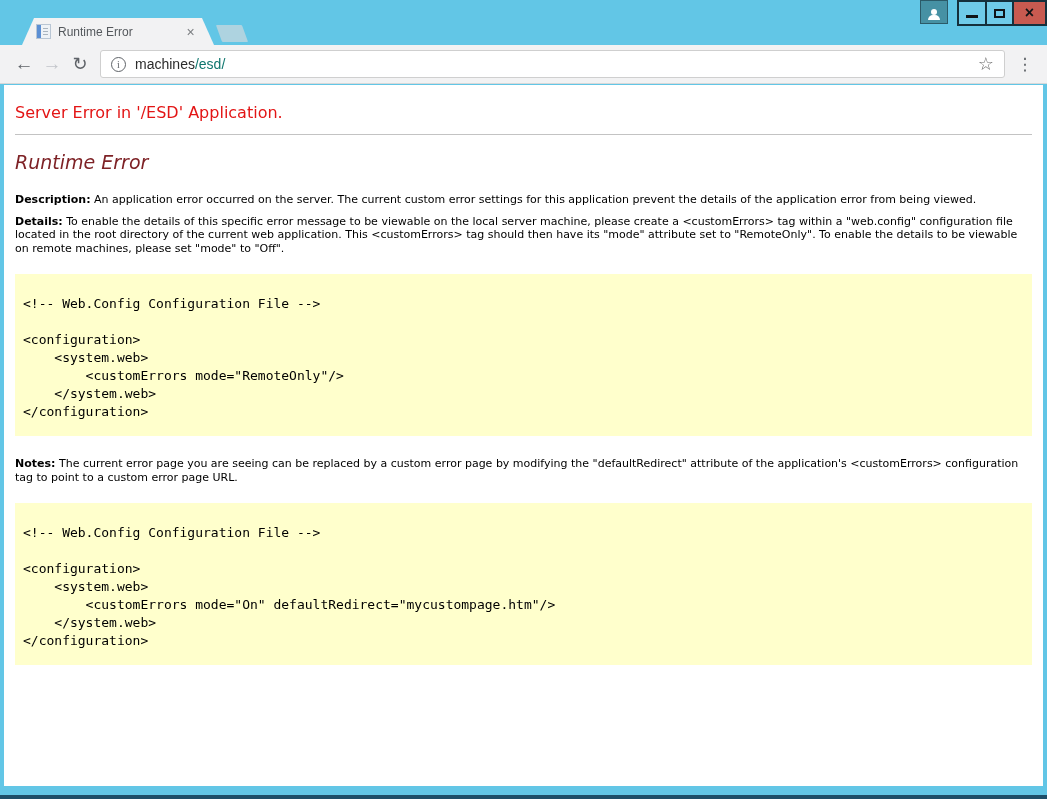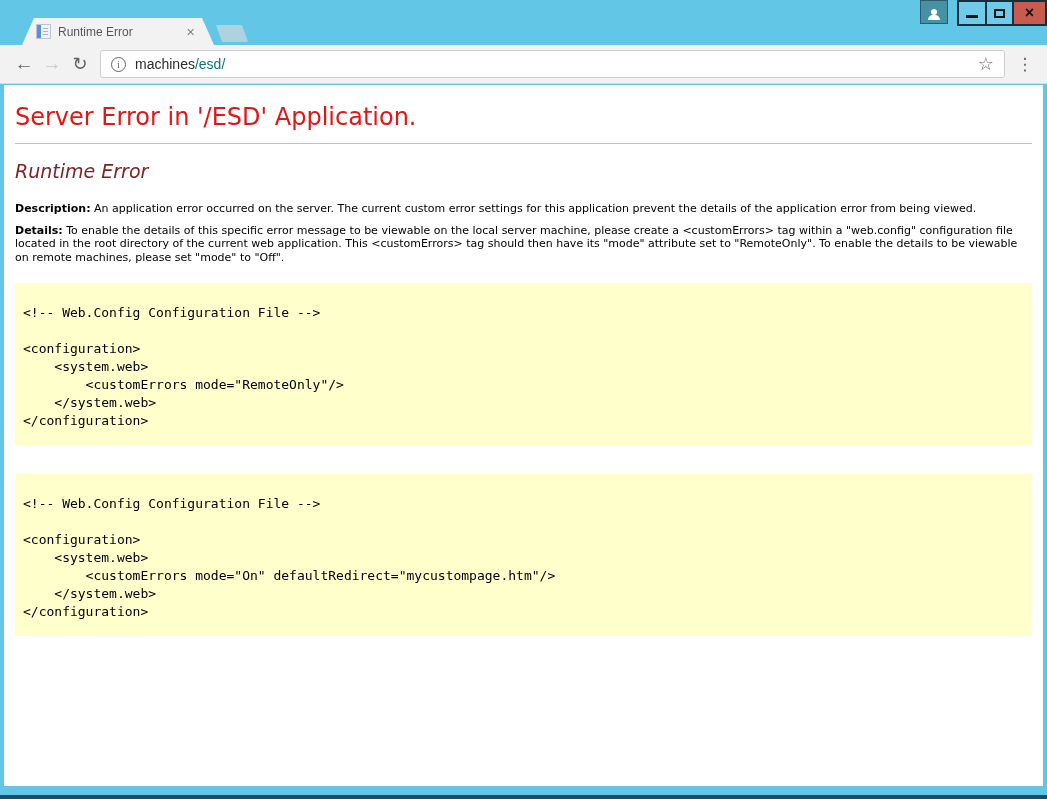--- a/index.html
+++ b/index.html
@@ -55,26 +55,26 @@
   .url .path { color:#0f766e; }
   .omni-spacer { flex:1; }
   .star { font-size:18px; color:#6e6e6e; }
   .menu-dots { font-size:17px; color:#5f6368; width:20px; text-align:center; letter-spacing:0; }
 
   
   .viewport { position:absolute; top:85px; left:4px; right:4px; bottom:13px; background:#fff; overflow:hidden; }
   .bottom-dark { position:absolute; left:0; right:0; bottom:0; height:4px; background:#1d4e68; }
 
   .page { padding:8px 11px; font-family:"DejaVu Sans", sans-serif; color:#000; }
-  .page h1 { font-size:24px; font-weight:400; color:#e31515; margin:10px 0 12px; font-family:"DejaVu Sans", sans-serif; }
+  .page h1 { font-size:16px; font-weight:400; color:#e31515; margin:10px 0 12px; font-family:"DejaVu Sans", sans-serif; }
   .page hr { border:0; border-top:1px solid #c3c3c3; margin:0; }
   .page h2 { font-size:19px; font-weight:400; font-style:italic; color:#7e2226; margin:16px 0 20px; }
   .page p { font-size:11px; line-height:13.5px; margin:8px 0; }
   .page b { font-weight:700; }
-  pre.code { background:#ffffcc; margin:19px 0 29px; padding:21px 8px 15px;
+  pre.code { background:#ffffcc; margin:19px 0 21px; padding:21px 8px 15px;
     font-family:"DejaVu Sans Mono", monospace; font-size:13px; line-height:18px; color:#000;
     white-space:pre; overflow:hidden; }
 </style>
 </head>
 <body>
 
 <div class="tabstrip">
   <div class="tab">
     <span class="favicon">
       <span class="bar"></span>
@@ -136,20 +136,21 @@
     <p><b>Details:</b><span> To enable the details of this specific error message to be viewable on the local server machine, please create a &lt;customErrors&gt; tag within a "web.config" configuration file located in the root directory of the current web application. This &lt;customErrors&gt; tag should then have its "mode" attribute set to "RemoteOnly". To enable the details to be viewable on remote machines, please set "mode" to "Off".</span></p>
 
     <pre class="code">&lt;!-- Web.Config Configuration File --&gt;
 
 &lt;configuration&gt;
     &lt;system.web&gt;
         &lt;customErrors mode="RemoteOnly"/&gt;
     &lt;/system.web&gt;
 &lt;/configuration&gt;</pre>
 
+    <p><b>Notes:</b><span> The current error page you are seeing can be replaced by a custom error page by modifying the "defaultRedirect" attribute of the application's &lt;customErrors&gt; configuration tag to point to a custom error page URL.</span></p>
 
     <pre class="code">&lt;!-- Web.Config Configuration File --&gt;
 
 &lt;configuration&gt;
     &lt;system.web&gt;
         &lt;customErrors mode="On" defaultRedirect="mycustompage.htm"/&gt;
     &lt;/system.web&gt;
 &lt;/configuration&gt;</pre>
   </div>
 </div>

